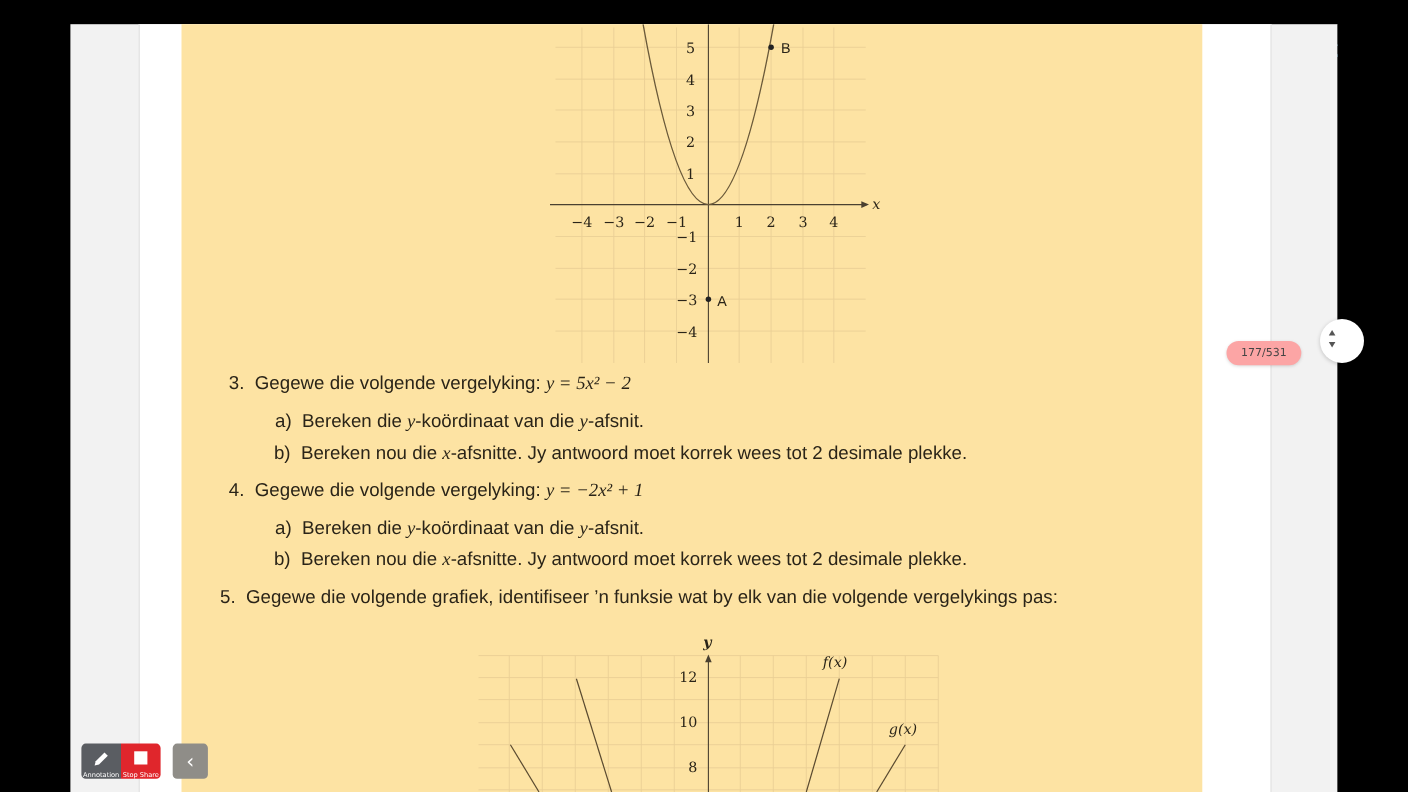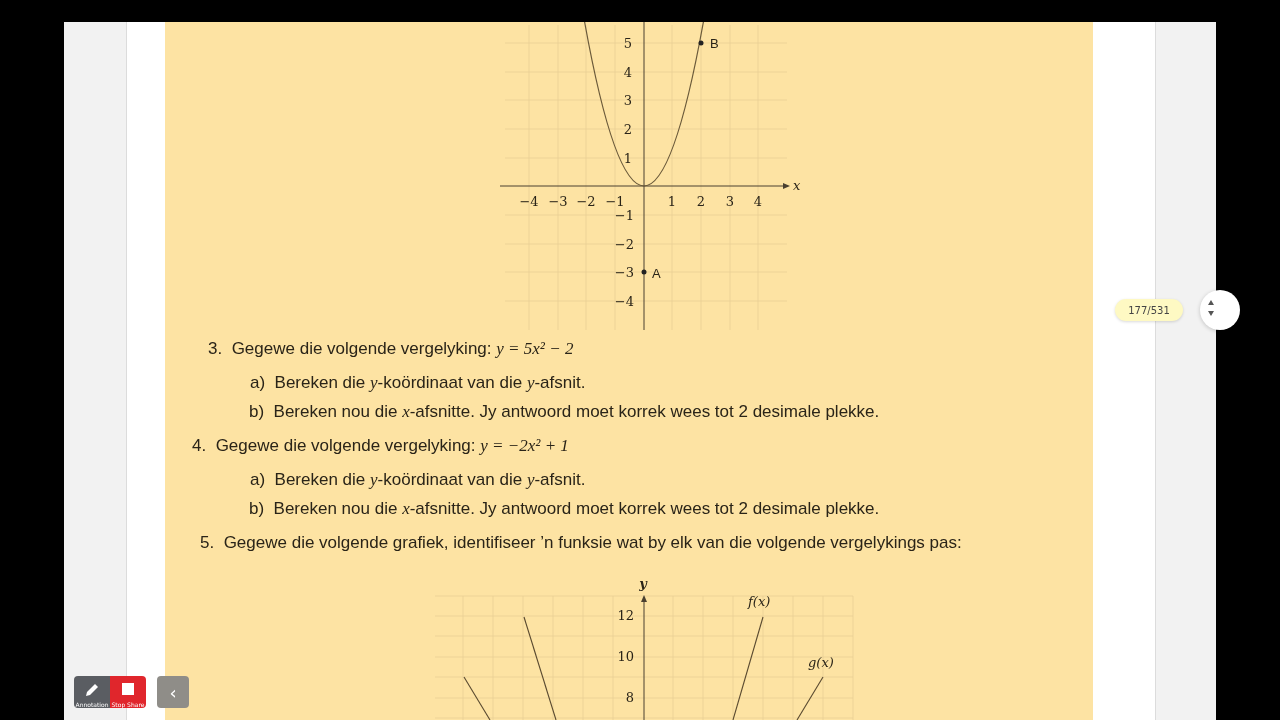--- a/index.html
+++ b/index.html
@@ -9,21 +9,21 @@
   .sb-left { position: absolute; left: 72px; top: 2px; display: flex; gap: 8px; align-items: center; }
   .sb-right { position: absolute; right: 46px; top: 1px; display: flex; gap: 6px; align-items: center; font-size: 15px; }
   .sb-right .pct { font-size: 11px; }
   .sb-right .time { font-size: 16px; margin-left: 2px; }
   .viewer { position: absolute; left: 64px; top: 22px; width: 1152px; height: 698px; background: #f2f2f2; }
   .page-white { position: absolute; left: 62px; top: 0; width: 1030px; height: 698px; background: #ffffff; border-left: 1px solid #dcdcdc; border-right: 1px solid #dcdcdc; }
   .page { position: absolute; left: 101px; top: 0; width: 928px; height: 698px; background: #fde3a3; }
   .text { position: absolute; font-family: "Liberation Sans", sans-serif; font-size: 17px; color: #2a2418; white-space: nowrap; }
   .math { font-family: Liberation Serif, serif; font-style: italic; }
   .graph { position: absolute; }
-  .page-counter { position: absolute; left: 1115px; top: 299px; width: 68px; height: 22px; background: #fef9c3; border-radius: 11px; font-size: 10px; color: #444; display: flex; align-items: center; justify-content: center; box-shadow: 0 1px 3px rgba(0,0,0,0.15); }
+  .page-counter { position: absolute; left: 1115px; top: 310px; width: 68px; height: 22px; background: #fca5a5; border-radius: 11px; font-size: 10px; color: #444; display: flex; align-items: center; justify-content: center; box-shadow: 0 1px 3px rgba(0,0,0,0.15); }
   .scroll-handle { position: absolute; left: 1200px; top: 290px; width: 40px; height: 40px; background: #fff; border-radius: 50%; box-shadow: 0 1px 4px rgba(0,0,0,0.2); }
   .black-right { position: absolute; left: 1216px; top: 22px; width: 64px; height: 698px; background: #000; }
   .black-left { position: absolute; left: 0; top: 22px; width: 64px; height: 698px; background: #000; }
   .toolbar { position: absolute; left: 74px; top: 676px; display: flex; align-items: center; }
   .tb-btn { width: 36px; height: 32px; display: flex; flex-direction: column; align-items: center; justify-content: flex-start; position: relative; }
   .tb-annot { background: #5a5d62; border-radius: 4px 0 0 4px; }
   .tb-stop { background: #e0262c; border-radius: 0 4px 4px 0; }
   .tb-lbl { position: absolute; bottom: 0; font-size: 6px; color: #fff; white-space: nowrap; }
   .tb-back { margin-left: 11px; width: 32px; height: 32px; background: #8f8d88; border-radius: 4px; display: flex; align-items: center; justify-content: center; color: #fff; font-size: 18px; }
 </style>
@@ -133,21 +133,21 @@
 <div class="text" style="left:208px;top:339px">
   <span>3.</span>&nbsp; <span>Gegewe die volgende vergelyking: </span><span class="math">y = 5x² − 2</span>
 </div>
 <div class="text" style="left:250px;top:373px">
   <span>a)</span>&nbsp; <span>Bereken die </span><span class="math">y</span><span>-koördinaat van die </span><span class="math">y</span><span>-afsnit.</span>
 </div>
 <div class="text" style="left:249px;top:402px">
   <span>b)</span>&nbsp; <span>Bereken nou die </span><span class="math">x</span><span>-afsnitte. Jy antwoord moet korrek wees tot 2 desimale plekke.</span>
 </div>
 
-<div class="text" style="left:192px;top:436px">
+<div class="text" style="left:208px;top:436px">
   <span>4.</span>&nbsp; <span>Gegewe die volgende vergelyking: </span><span class="math">y = −2x² + 1</span>
 </div>
 <div class="text" style="left:250px;top:470px">
   <span>a)</span>&nbsp; <span>Bereken die </span><span class="math">y</span><span>-koördinaat van die </span><span class="math">y</span><span>-afsnit.</span>
 </div>
 <div class="text" style="left:249px;top:499px">
   <span>b)</span>&nbsp; <span>Bereken nou die </span><span class="math">x</span><span>-afsnitte. Jy antwoord moet korrek wees tot 2 desimale plekke.</span>
 </div>
 
 <div class="text" style="left:200px;top:533px">

